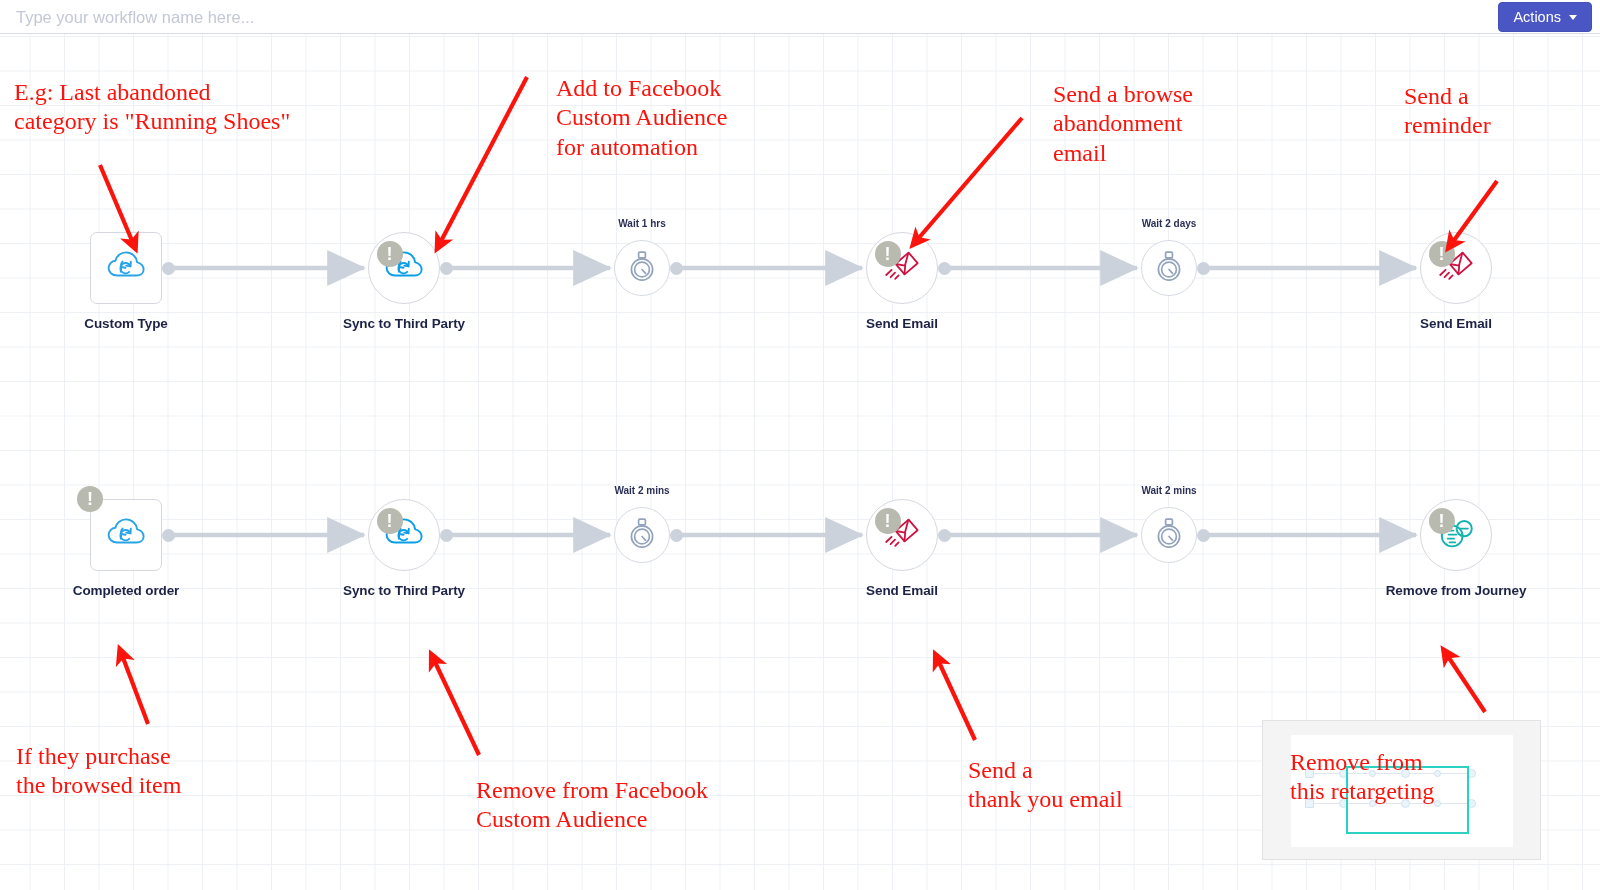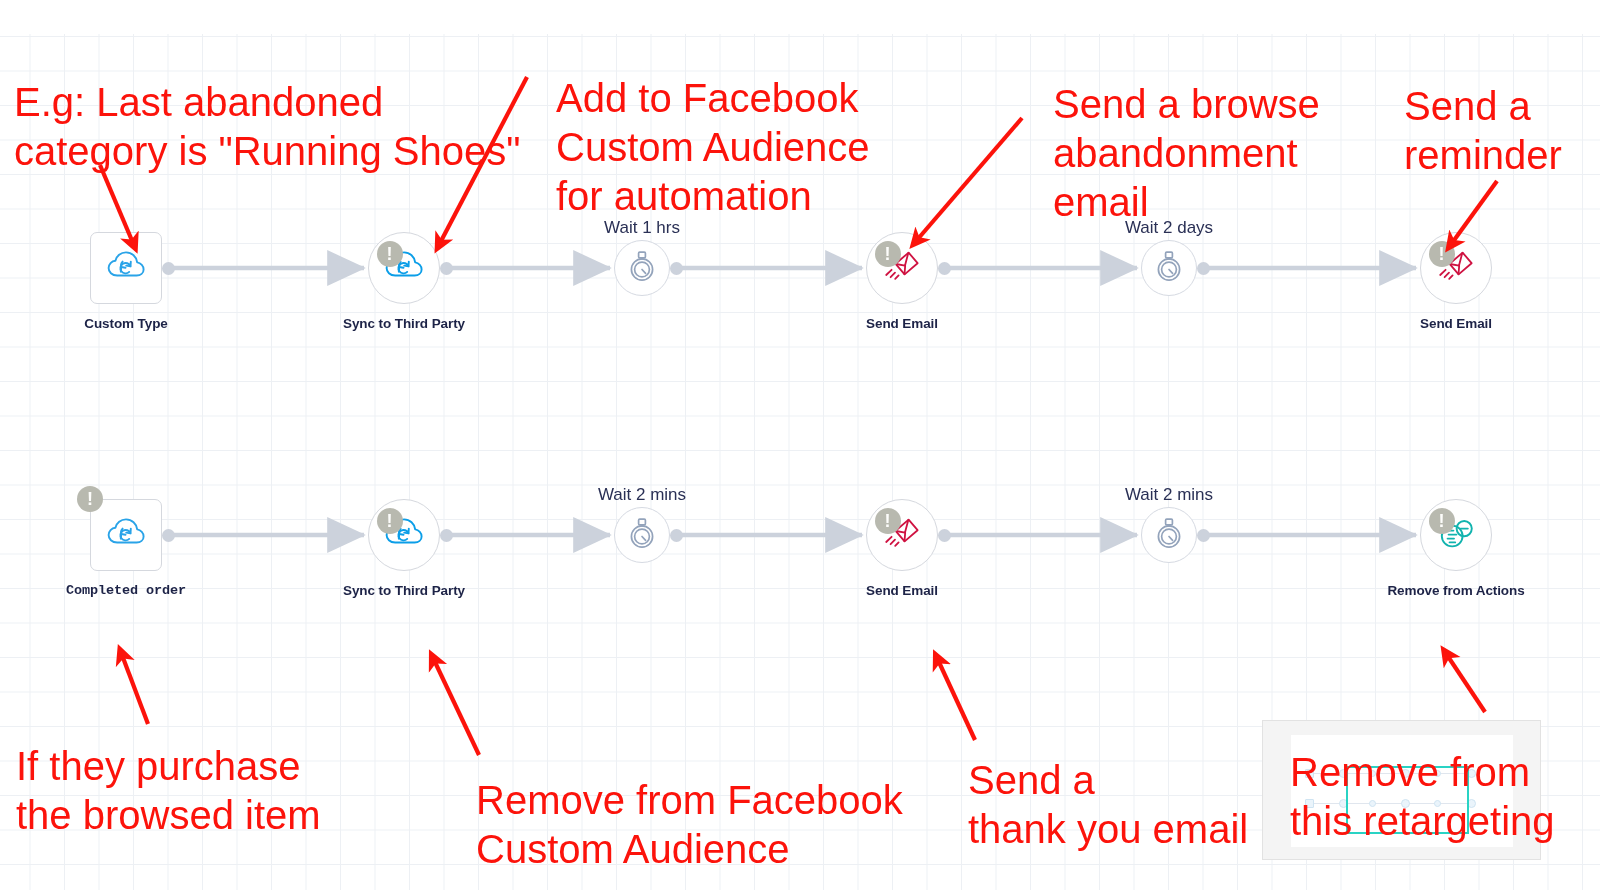--- a/index.html
+++ b/index.html
@@ -82,24 +82,25 @@
     font-size: 13.5px;
     font-weight: bold;
     color: #1d2347;
     white-space: nowrap;
     text-align: center;
     transform: translateX(-50%);
     letter-spacing: -0.1px;
   }
   .wait-label {
     position: absolute;
-    font-size: 17px;
+    font-size: 10px;
     color: #2a3055;
     white-space: nowrap;
     transform: translateX(-50%);
+    font-weight: bold;
   }
 
   
   .badge {
     position: absolute;
     width: 26px; height: 26px;
     border-radius: 50%;
     background: #b8b9af;
     display: flex; align-items: center; justify-content: center;
     z-index: 6;
@@ -147,38 +148,45 @@
     background: #eaf4fb;
     border: 1px solid #cfe4f2;
     border-radius: 1px;
   }
   .mm-line { position: absolute; height: 1px; background: #e0e6ee; }
 
   
   .anno {
     position: absolute;
     color: #fc130b;
-    font-family: Liberation Sans, sans-serif;
-    font-size: 40px;
+    font-family: Liberation Serif, serif;
+    font-size: 24px;
     line-height: 1.22;
     white-space: pre;
     z-index: 30;
     pointer-events: none;
   }
   svg.arrows {
     position: absolute; left: 0; top: 0;
     width: 1600px; height: 890px;
     z-index: 31; pointer-events: none;
   }
 </style>
 </head>
 <body>
 
 <div id="app">
 
+  <div class="header">
+    <input class="wf-name-input" type="text" placeholder="Type your workflow name here..." style="">
+    <div class="actions-btn">
+      <span>Actions</span>
+      <span class="caret"></span>
+    </div>
+  </div>
 
   <div class="canvas" id="canvas">
 
     <svg class="wires" id="wires">
       <defs>
         <marker id="arw" markerWidth="9" markerHeight="9" refX="8" refY="4.5" orient="auto" markerUnits="strokeWidth">
           <path d="M0,0.6 L8.4,4.5 L0,8.4 Z" fill="#ccd2dc"></path>
         </marker>
       </defs>
     <line x1="172" y1="234" x2="364" y2="234" stroke="#ccd2dc" stroke-width="4.6" marker-end="url(#arw)"></line>
@@ -272,21 +280,21 @@
         </div>
         <div class="node square" style="left: 90px; top: 465px;">
           <span><svg width="40" height="32" viewBox="0 0 40 32" fill="none" stroke="#29a3e8" stroke-width="1.9" stroke-linecap="round" stroke-linejoin="round">
               <path d="M11.2 25.5 C5.9 25.5 2.6 22 2.6 18 C2.6 14.2 5.6 11 9.4 10.8 C10.4 5.9 14.8 2.4 20 2.4 C25.8 2.4 30.6 6.8 31.2 12.4 C34.9 12.9 37.6 16 37.6 19.4 C37.6 23.1 34.6 25.5 30.6 25.5 Z"></path>
               <path d="M24.4 16.2 A5.2 5.2 0 1 0 23.2 21.9"></path>
               <path d="M15.2 16.6 A5.2 5.2 0 0 1 16.6 11.6"></path>
               <path d="M24.8 11.6 L24.5 16.4 L20.2 15.6"></path>
               <path d="M14.8 21.7 L15.2 17 L19.5 17.8"></path>
             </svg></span>
         </div>
-        <div class="node-label" style="left: 126px; top: 549px; font-family: Liberation Mono, monospace;">Completed order</div>
+        <div class="node-label" style="left: 126px; top: 549px;">Completed order</div>
         <div class="badge" style="left: 77px; top: 452px;">
           <span>!</span>
         </div>
         <div class="conn-dot" style="left: 161.5px; top: 494.5px;"></div>
         <div class="node circle" style="left: 368px; top: 465px;">
           <span><svg width="40" height="32" viewBox="0 0 40 32" fill="none" stroke="#0b9ee8" stroke-width="1.9" stroke-linecap="round" stroke-linejoin="round">
               <path d="M11.2 25.5 C5.9 25.5 2.6 22 2.6 18 C2.6 14.2 5.6 11 9.4 10.8 C10.4 5.9 14.8 2.4 20 2.4 C25.8 2.4 30.6 6.8 31.2 12.4 C34.9 12.9 37.6 16 37.6 19.4 C37.6 23.1 34.6 25.5 30.6 25.5 Z"></path>
               <path d="M24.4 16.2 A5.2 5.2 0 1 0 23.2 21.9"></path>
               <path d="M15.2 16.6 A5.2 5.2 0 0 1 16.6 11.6"></path>
               <path d="M24.8 11.6 L24.5 16.4 L20.2 15.6"></path>
@@ -339,21 +347,21 @@
           <span><svg width="38" height="32" viewBox="0 0 38 32" fill="none" stroke="#11b3ae" stroke-width="1.9" stroke-linecap="round" stroke-linejoin="round">
               <circle cx="15.2" cy="19.0" r="10.4"></circle>
               <circle cx="27.2" cy="11.6" r="7.6"></circle>
               <path d="M23.6 11.6 L30.8 11.6"></path>
               <path d="M10.0 13.6 L16.4 13.6"></path>
               <path d="M11.6 17.6 L19.4 17.6"></path>
               <path d="M10.6 21.6 L17.0 21.6"></path>
               <path d="M12.6 25.4 L18.2 25.4"></path>
             </svg></span>
         </div>
-        <div class="node-label" style="left: 1456px; top: 549px;">Remove from Actions</div>
+        <div class="node-label" style="left: 1456px; top: 549px;">Remove from Journey</div>
         <div class="badge" style="left: 1428.6px; top: 473.6px;">
           <span>!</span>
         </div>
       </div>
 
     <div class="minimap">
       <div class="minimap-inner">
         <div class="mm-line" style="left:16px;  top:38px; width:168px;"></div>
         <div class="mm-line" style="left:16px;  top:68px; width:168px;"></div>
 

